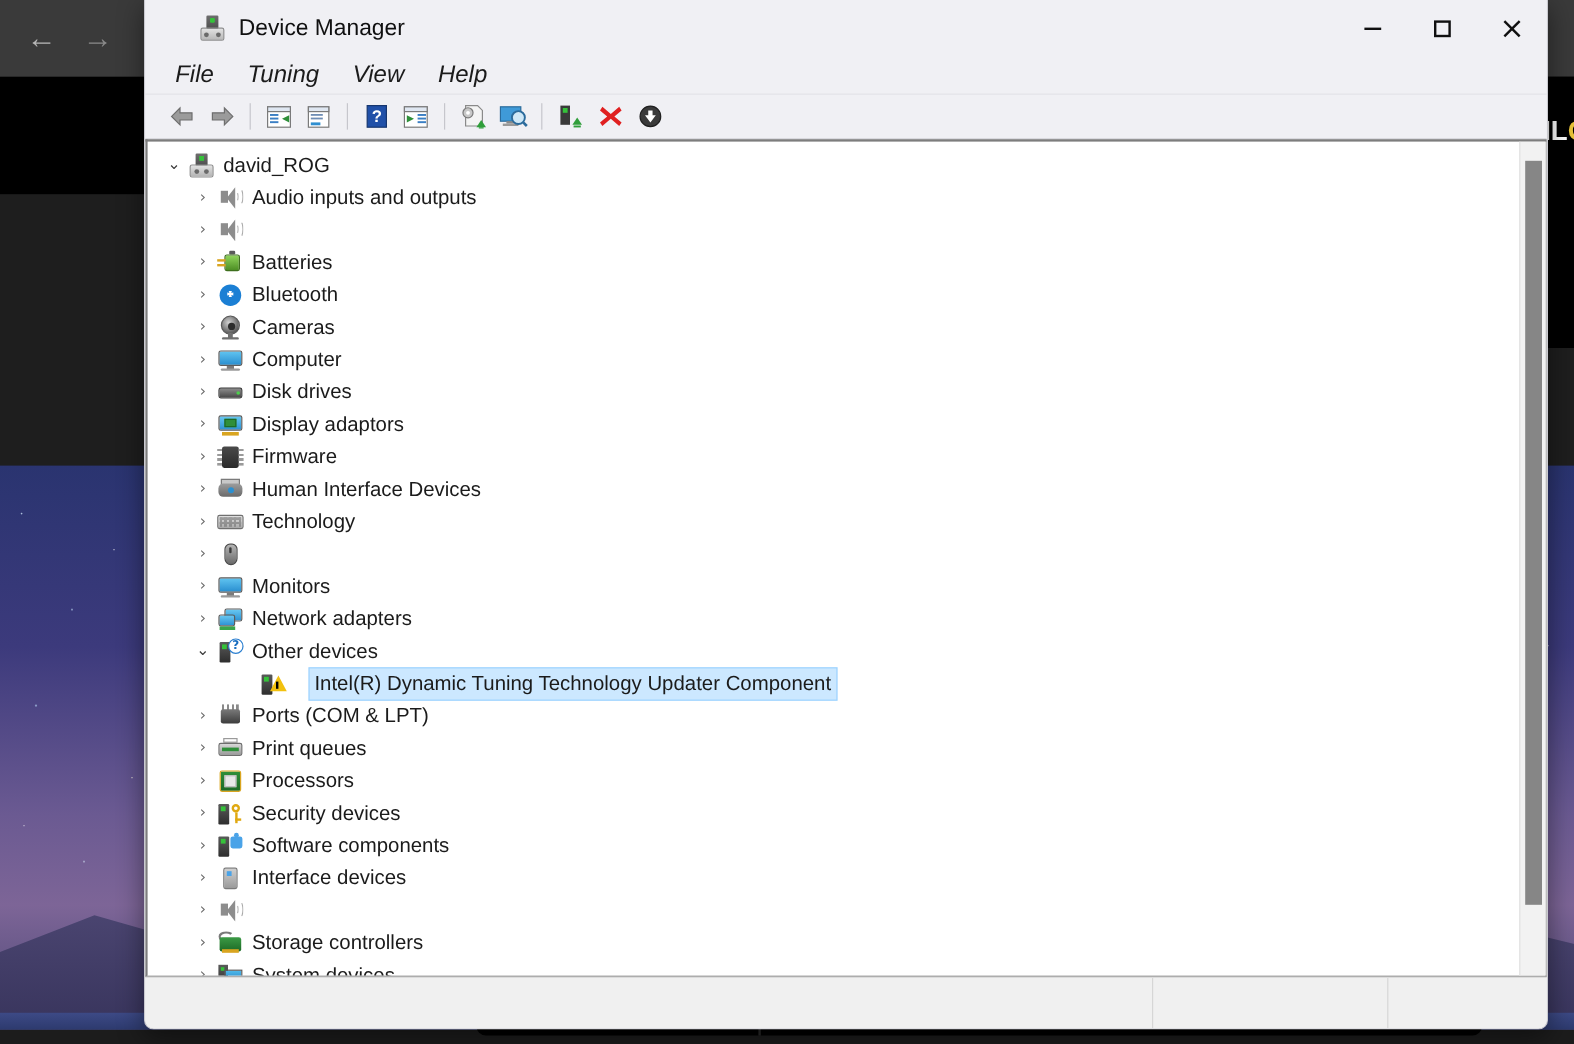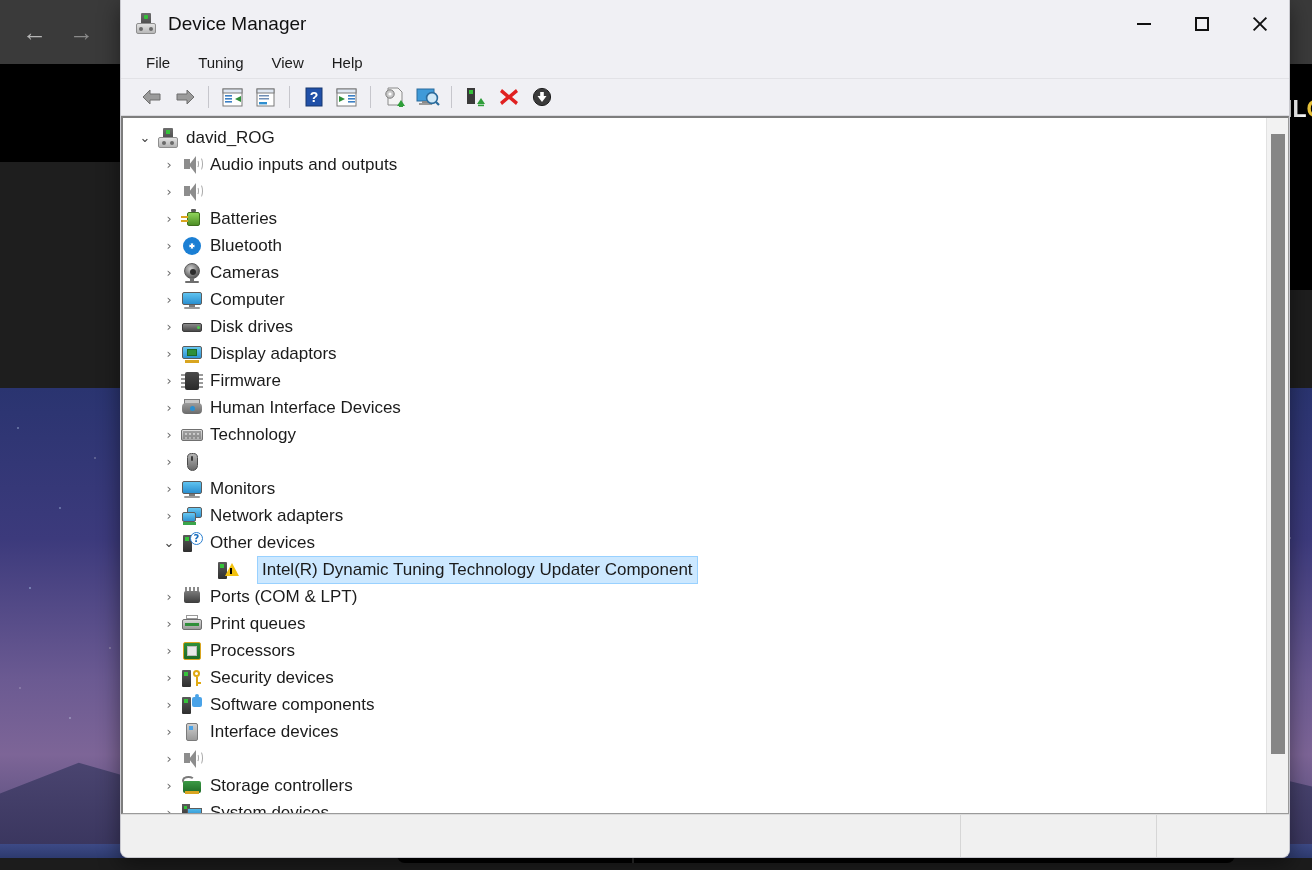--- a/index.html
+++ b/index.html
@@ -108,20 +108,21 @@
     overflow: hidden;
   }
 
   
   .titlebar {
     height: 47px;
     background: #f0f0f4;
     display: flex; align-items: center;
     flex: 0 0 auto;
     position: relative;
+    padding-left: 31px;
   }
   .title-left {
     display: flex; align-items: center; gap: 11px;
     padding-left: 14px;
   }
   .app-icon { width: 22px; height: 22px; position: relative; }
   .app-icon .tower {
     position: absolute; left: 6px; top: 0px;
     width: 10px; height: 11px;
     background: linear-gradient(180deg,#6e6e6e,#4e4e4e);
@@ -172,22 +173,22 @@
   .menubar {
     height: 32px;
     background: #f0f0f4;
     display: flex; align-items: center;
     padding-left: 12px; gap: 2px;
     border-bottom: 1px solid #e2e2e6;
     flex: 0 0 auto;
   }
   .menu-item {
     padding: 4px 13px;
-    font-size: 15px; color: #1b1b1b;
-    cursor: default; border-radius: 3px;
+    font-size: 20px; color: #1b1b1b;
+    cursor: default; border-radius: 3px; font-style: italic;
   }
 
   
   .toolbar {
     height: 37px;
     background: #f0f0f4;
     display: flex; align-items: center;
     padding-left: 14px; gap: 0px;
     border-bottom: 1px solid #d9d9de;
     flex: 0 0 auto;

